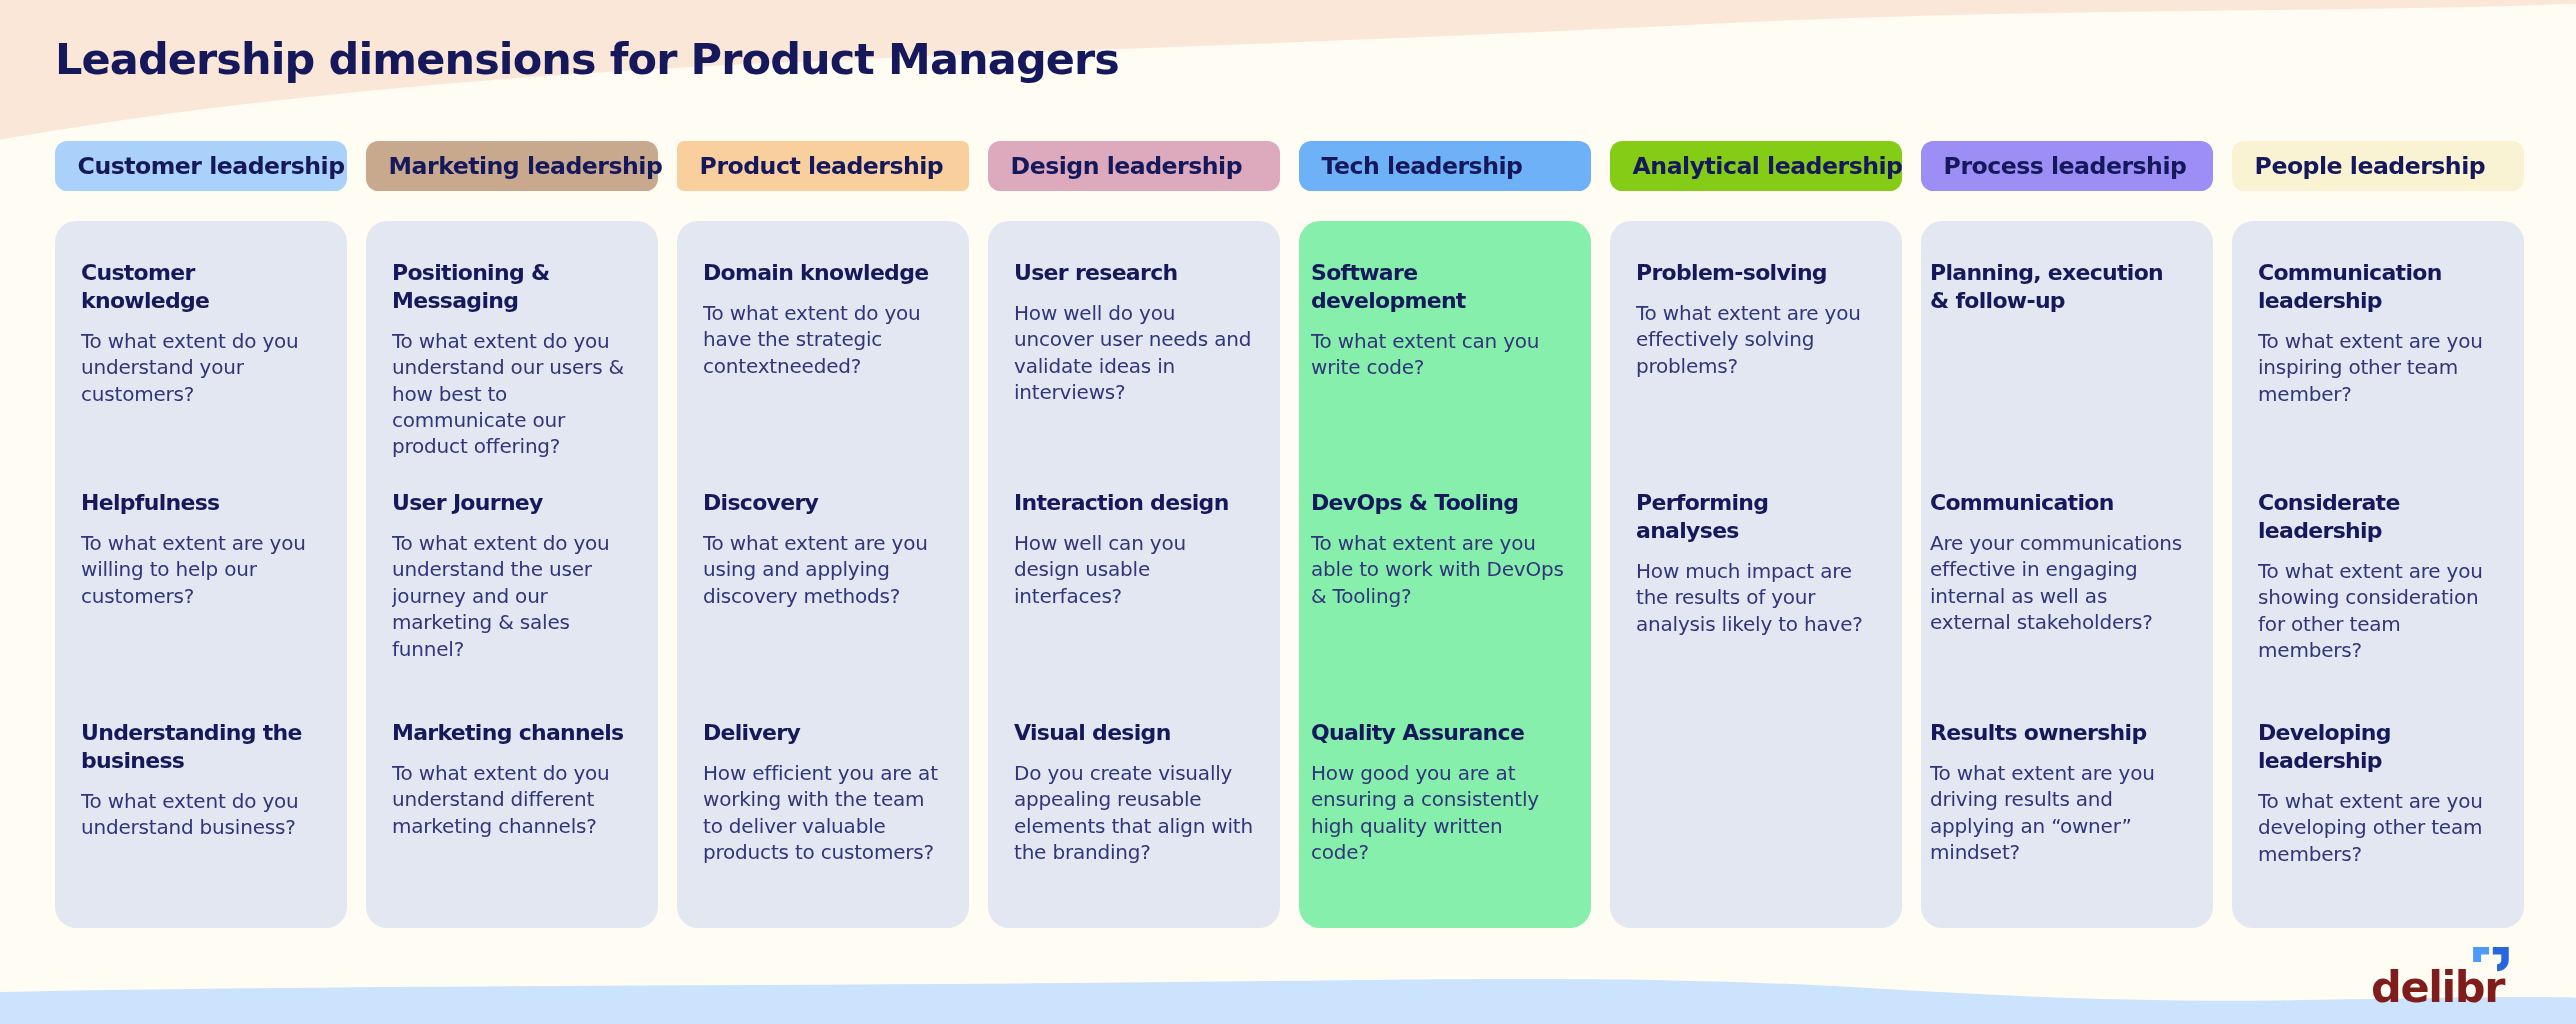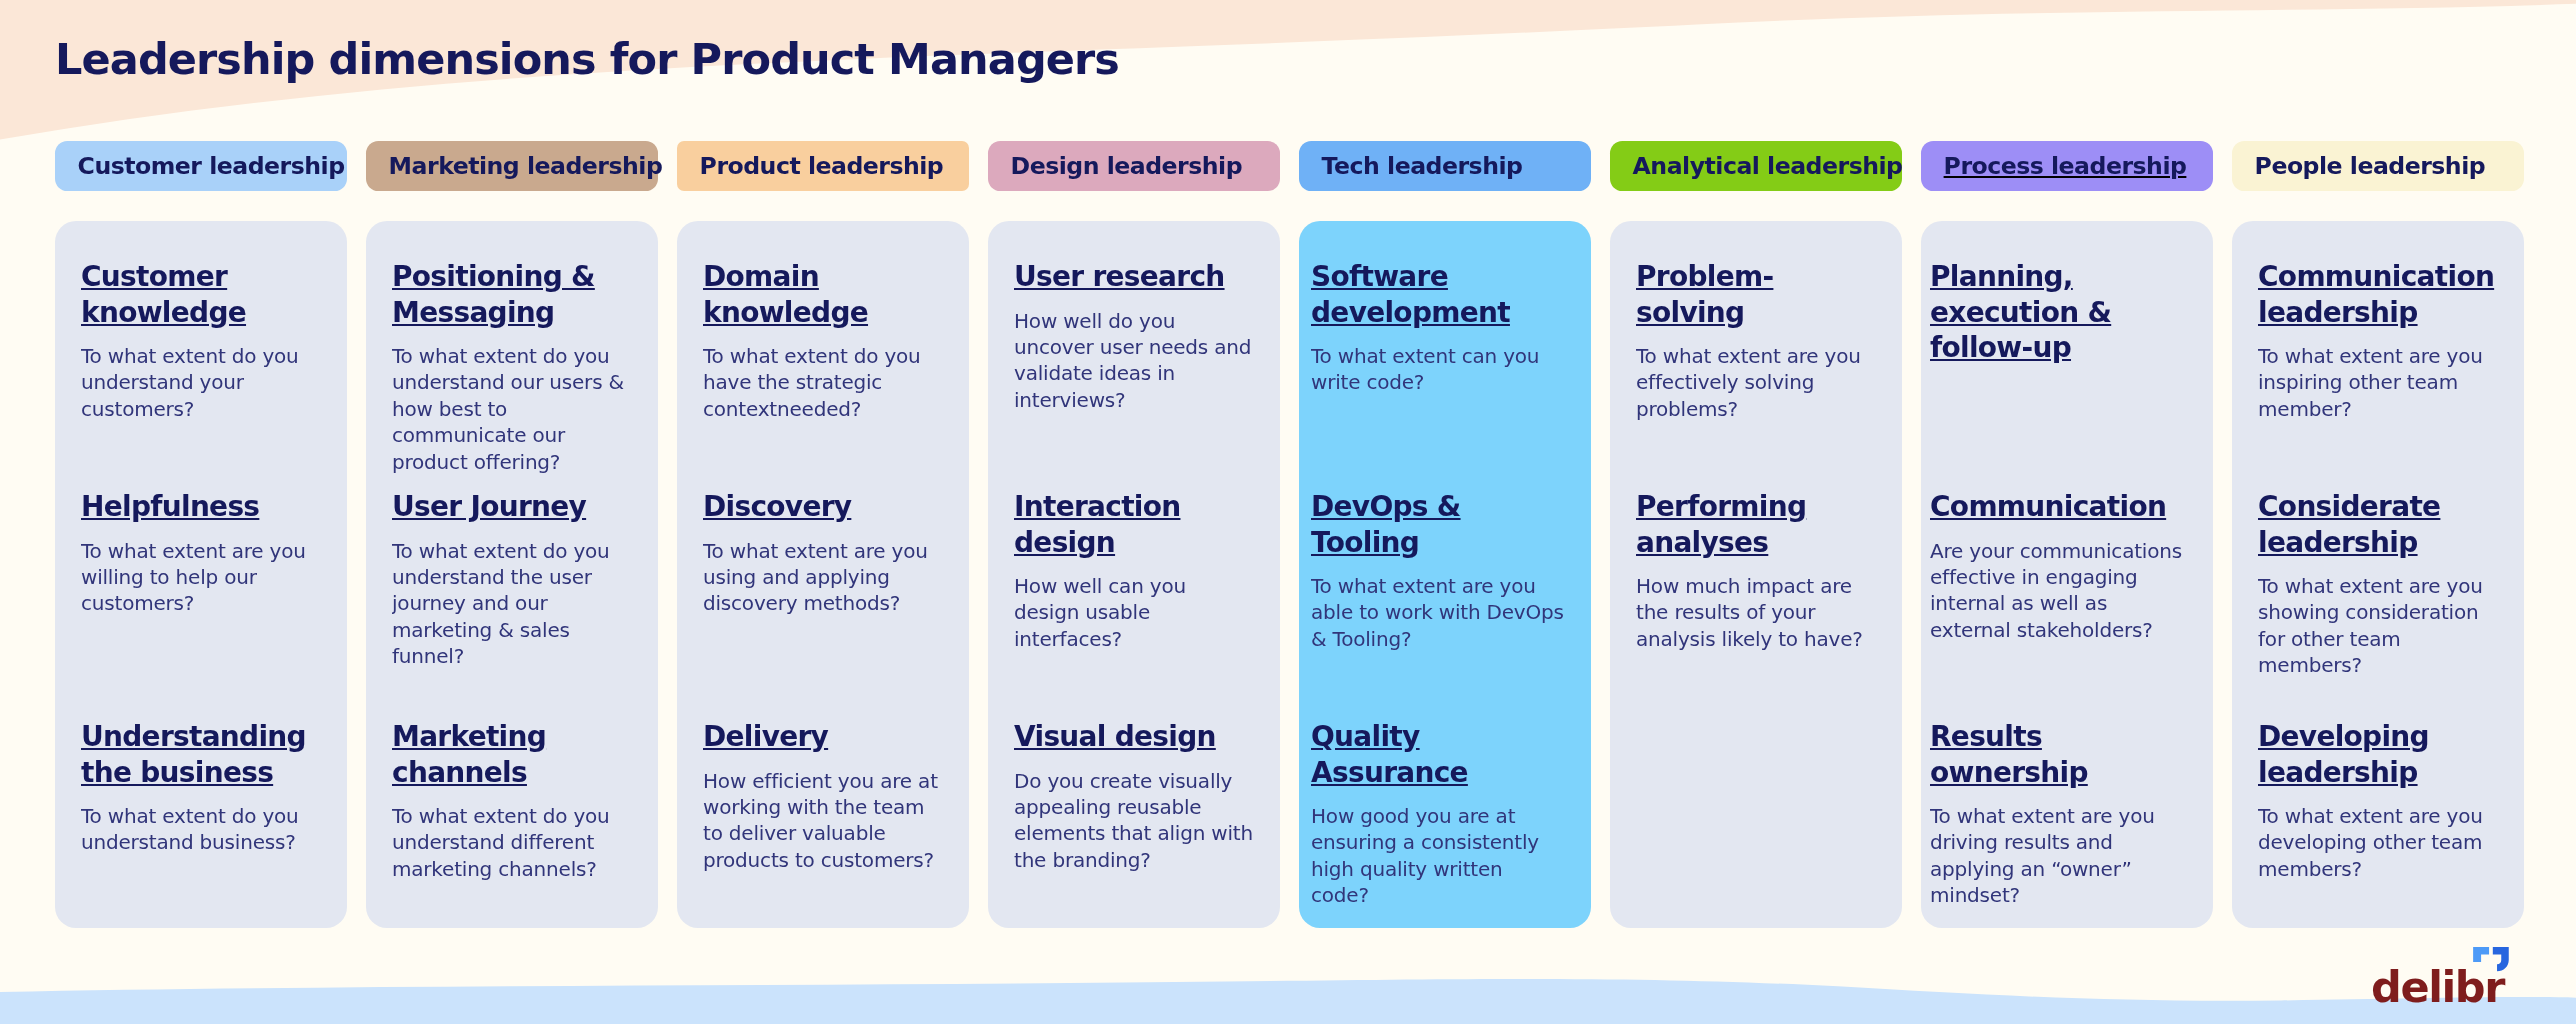--- a/index.html
+++ b/index.html
@@ -40,22 +40,22 @@
     display: flex; gap: 19px;
   }
   .column {
     width: 292px; height: 707px; border-radius: 21px;
     padding: 38px 26px; flex: none;
     display: flex; flex-direction: column;
   }
   .card { height: 230px; flex: none; overflow: hidden; }
   .card-title {
     margin: 0 0 13px 0;
-    font-size: 28px; font-weight: 700; letter-spacing: -0.7px;
-    line-height: 1.27; color: #15195C; text-decoration: underline;
+    font-size: 22px; font-weight: 700; letter-spacing: -0.7px;
+    line-height: 1.27; color: #15195C;
   }
   .card-desc {
     margin: 0;
     font-size: 20px; letter-spacing: -0.2px;
     line-height: 1.32; color: #31357A;
   }
   .logo {
     position: absolute; left: 2371px; top: 941px;
     width: 170px; height: 75px; z-index: 2;
   }
@@ -93,21 +93,21 @@
   </div>
       <div class="pill" style="background: rgb(220, 169, 189);">
     <span class="pill-label">Design leadership</span>
   </div>
       <div class="pill" style="background: rgb(111, 177, 246);">
     <span class="pill-label">Tech leadership</span>
   </div>
       <div class="pill" style="background: #84cc16;">
     <span class="pill-label">Analytical leadership</span>
   </div>
-      <div class="pill" style="background: rgb(157, 142, 246); text-decoration: underline;">
+      <div class="pill" style="background: rgb(157, 142, 246);">
     <span class="pill-label">Process leadership</span>
   </div>
       <div class="pill" style="background: rgb(250, 243, 211);">
     <span class="pill-label">People leadership</span>
   </div>
     </div>
 
   <div class="columns-row" id="columns-row">
       <div class="column" style="background: rgb(227, 231, 241);">
         <div class="card">
@@ -158,21 +158,21 @@
   </div>
         <div class="card">
     <h3 class="card-title">Interaction design</h3>
     <p class="card-desc">How well can you design usable interfaces?</p>
   </div>
         <div class="card">
     <h3 class="card-title">Visual design</h3>
     <p class="card-desc">Do you create visually appealing reusable elements that align with the branding?</p>
   </div>
       </div>
-      <div class="column" style="background: #7dd3fc; padding-left: 12px;">
+      <div class="column" style="background: #86efac; padding-left: 12px;">
         <div class="card">
     <h3 class="card-title">Software development</h3>
     <p class="card-desc">To what extent can you write code?</p>
   </div>
         <div class="card">
     <h3 class="card-title">DevOps &amp; Tooling</h3>
     <p class="card-desc">To what extent are you able to work with DevOps &amp; Tooling?</p>
   </div>
         <div class="card">
     <h3 class="card-title">Quality Assurance</h3>

